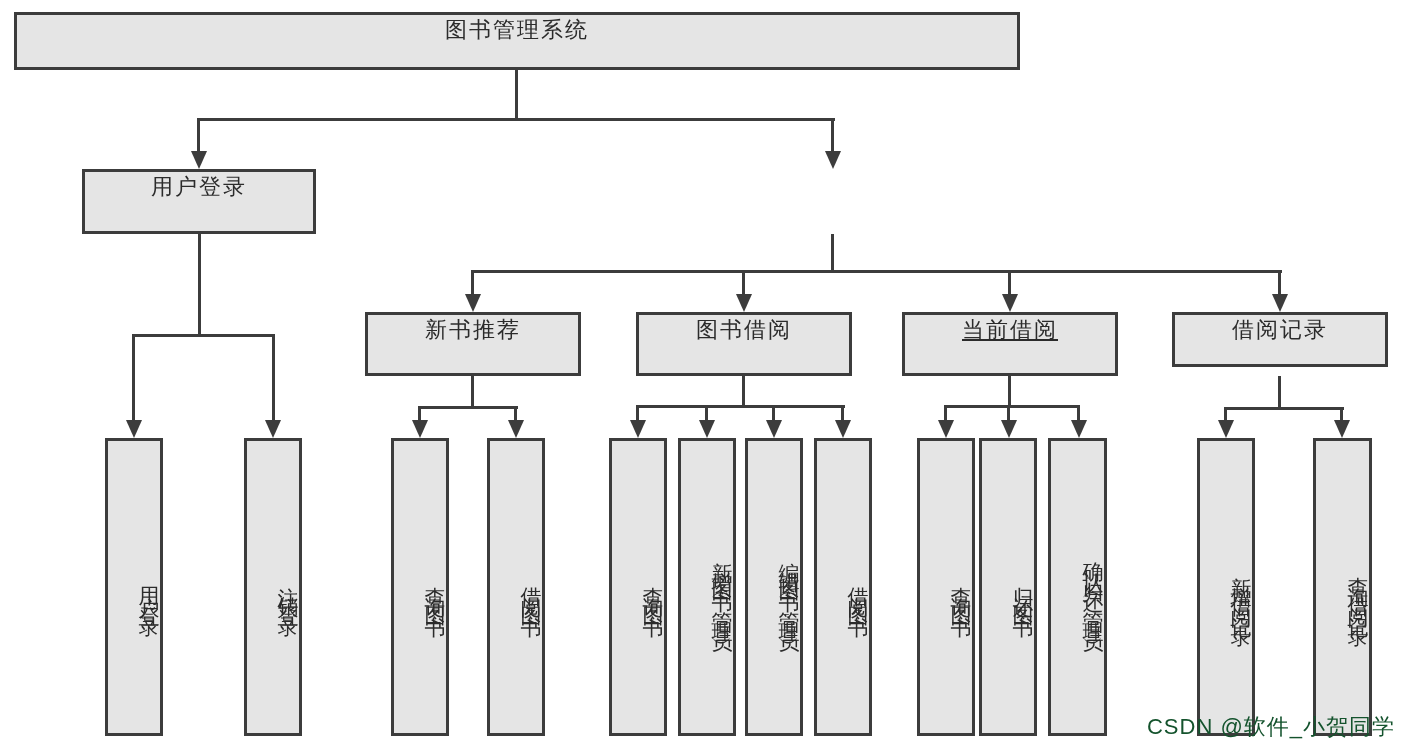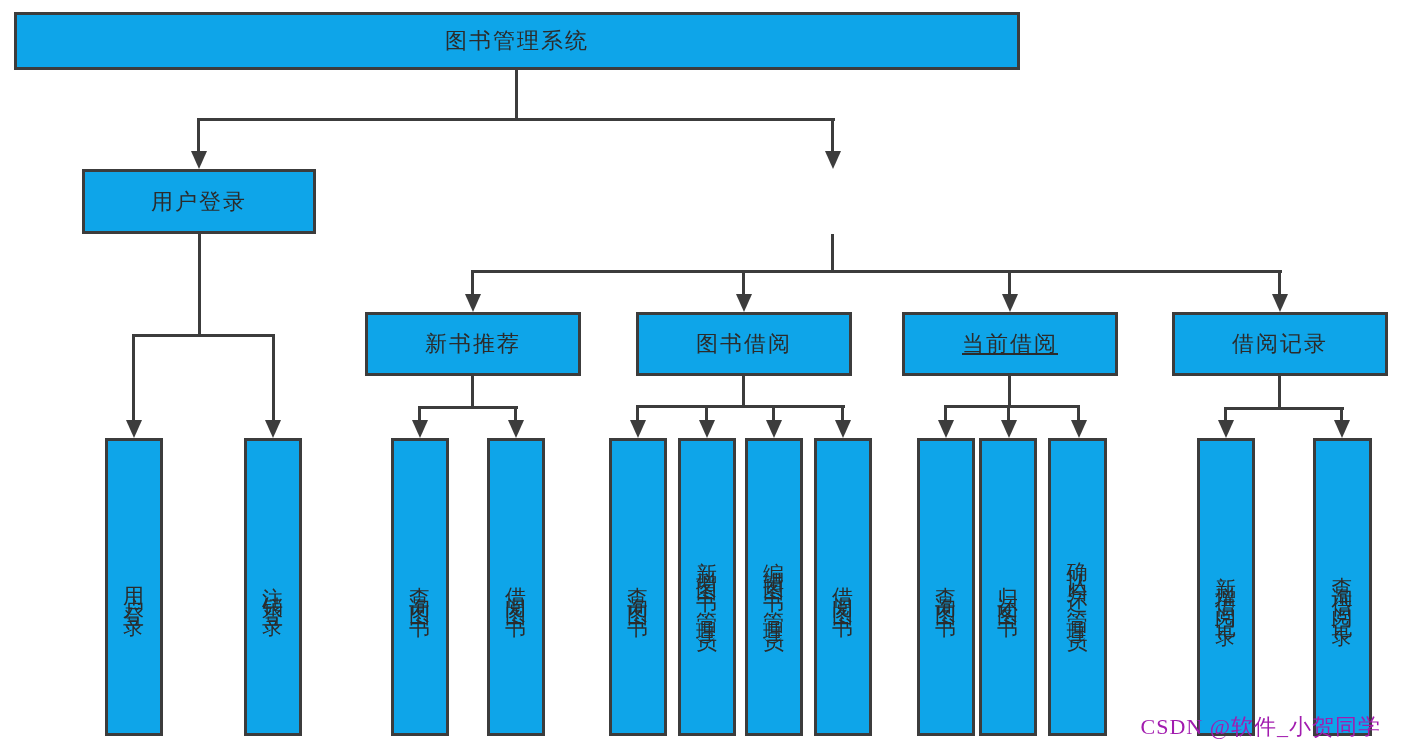--- a/index.html
+++ b/index.html
@@ -8,22 +8,22 @@
     width:1405px;height:747px;
     background:#ffffff;
     font-family:"Liberation Sans","DejaVu Sans",sans-serif;
     color:#2b2b2b;
     overflow:hidden;
   }
   .node{
     position:absolute;
     box-sizing:border-box;
     border:3px solid #3c3c3c;
-    background:#0ea5e9;
-    display:flex;align-items:center;justify-content:center;
+    background:#e5e5e5;
+    display:flex;align-items:flex-start;justify-content:center;
     font-size:22px;
     letter-spacing:2px;
     text-align:center;
   }
   .vnode{
     writing-mode:vertical-rl;
     text-orientation:mixed;
     font-size:21px;
     letter-spacing:10px;
     line-height:1;
@@ -31,26 +31,25 @@
   }
   .line{position:absolute;background:#3c3c3c;}
   .arrow{
     position:absolute;width:0;height:0;
     border-left:8px solid transparent;
     border-right:8px solid transparent;
     border-top:18px solid #3c3c3c;
   }
   .watermark{
     position:absolute;
-    right:24px;bottom:5px;
+    right:10px;bottom:5px;
     font-size:22px;
-    color:#a21caf;
+    color:#14532d;
     letter-spacing:1px;
     z-index:5;
-    font-family:Liberation Serif, serif;
   }
 </style>
 </head>
 <body>
 
 <div class="canvas">
 
   <div class="node" style="left:14px;top:12px;width:1006px;height:58px;">
     <span>图书管理系统</span>
   </div>
@@ -86,21 +85,21 @@
 
   <div class="node" style="left:365px;top:312px;width:216px;height:64px;">
     <span>新书推荐</span>
   </div>
   <div class="node" style="left:636px;top:312px;width:216px;height:64px;">
     <span>图书借阅</span>
   </div>
   <div class="node" style="left:902px;top:312px;width:216px;height:64px;text-decoration:underline;">
     <span>当前借阅</span>
   </div>
-  <div class="node" style="left:1172px;top:312px;width:216px;height:64px;">
+  <div class="node" style="left:1172px;top:312px;width:216px;height:55px;">
     <span>借阅记录</span>
   </div>
 
   <div class="line" style="left:471px;top:376px;width:3px;height:33px;"></div>
   <div class="line" style="left:418px;top:406px;width:100px;height:3px;"></div>
   <div class="line" style="left:418px;top:406px;width:3px;height:16px;"></div>
   <div class="arrow" style="left:412px;top:420px;"></div>
   <div class="line" style="left:514px;top:406px;width:3px;height:16px;"></div>
   <div class="arrow" style="left:508px;top:420px;"></div>
 

